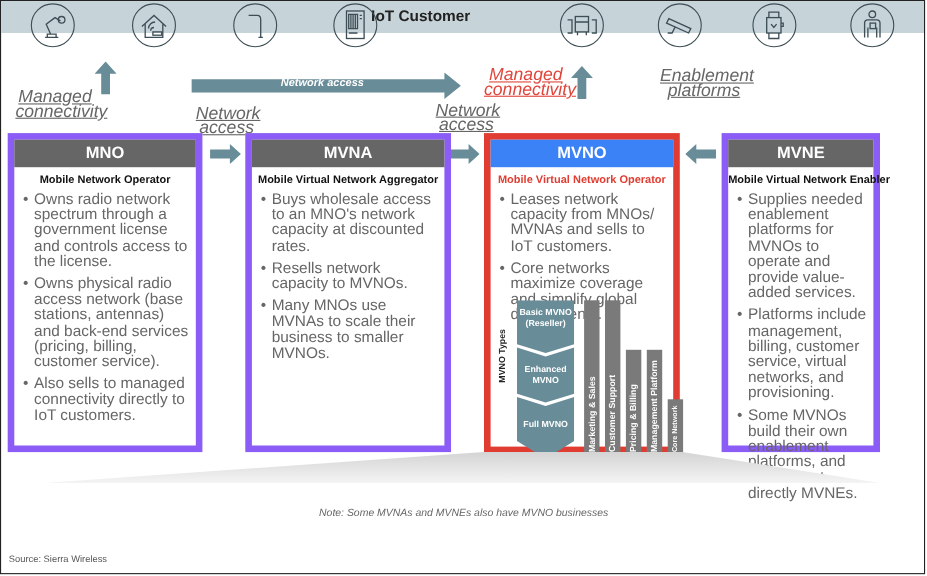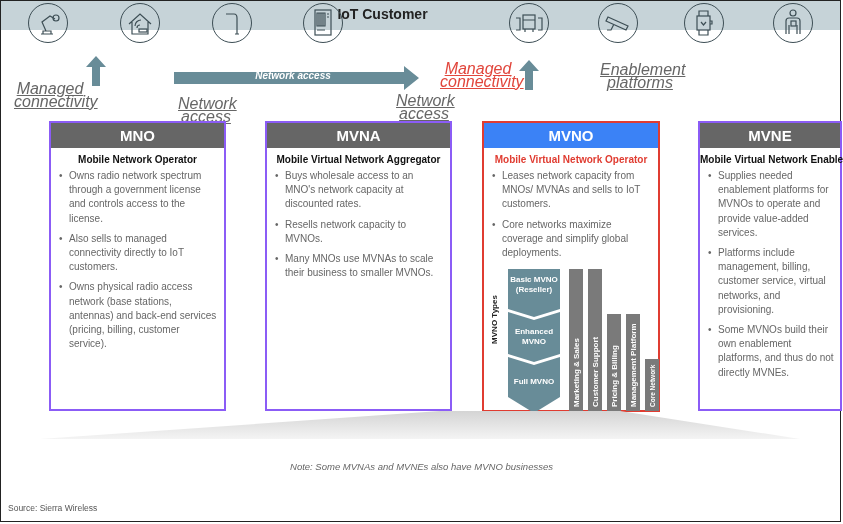--- a/index.html
+++ b/index.html
@@ -9,28 +9,28 @@
   .topband { position:absolute; left:1px; top:1px; width:839px; height:29px; background:#c6d3d8; }
   .title { position:absolute; left:0; width:765px; top:6px; text-align:center; font-weight:bold; font-size:14px; color:#222; }
   .icon { position:absolute; top:3px; width:40px; height:40px; border-radius:50%; border:1.2px solid #3d4e55; box-sizing:border-box; background:transparent; }
   .icon svg { position:absolute; left:0; top:0; width:38px; height:38px; }
   .lbl { position:absolute; font-style:italic; font-size:16px; color:#666; text-align:center; line-height:13px;text-decoration:underline; }
   .lbl.red { color:#e1463c; }
   .uparrow { position:absolute; width:20px; height:30px; }
   .bigarrow { position:absolute; left:174px; top:66px; width:245px; height:24px; }
   .bigarrow .txt { position:absolute; left:0; width:238px; top:4px; text-align:center; color:#fff; font-weight:bold; font-style:italic; font-size:10px; }
   .sarrow { position:absolute; width:28px; height:18px; }
-  .box { position:absolute; top:121px; border:2px solid #8b5cf6; box-sizing:border-box; background:#fff;margin-left:42px; }
+  .box { position:absolute; top:121px; border:6px solid #8b5cf6; box-sizing:border-box; background:#fff; }
   .box .head { height:25px; background:#666; color:#fff; font-weight:bold; font-size:15px; text-align:center; line-height:25px; }
   .box.red { border-color:#e03c31; }
   .box.red .head { background:#3b82f6; }
   .box .sub { text-align:center; font-weight:bold; font-size:10px; color:#111; margin-top:6px; white-space:nowrap; }
   .box.red .sub { color:#e03c31; }
   .box ul { margin:4px 0 0 0; padding:0 6px 0 18px; list-style:none; }
-  .box li { position:relative; font-size:10px; color:#666; line-height:14.2px; margin-bottom:6px; }
+  .box li { position:relative; font-size:14px; color:#666; line-height:14.2px; margin-bottom:6px; }
   .box li::before { content:"•"; position:absolute; left:-10px; top:0; color:#666; }
   .mvnotypes { position:absolute; left:10px; top:146px; }
   .types-label { position:absolute; left:-2px; top:22px; width:12px; height:60px; }
   .types-label span { position:absolute; left:-22px; top:24px; transform:rotate(-90deg); font-size:8px; font-weight:bold; color:#222; white-space:nowrap; }
   .chev { position:absolute; left:14px; top:0; width:52px; height:144px; }
   .chev-txt { position:absolute; left:14px; width:52px; text-align:center; color:#fff; font-weight:bold; font-size:8px; line-height:10px; }
   .bar { position:absolute; width:14px; background:#7a7a7a; }
   .bar span { position:absolute; left:50%; bottom:4px; transform-origin:left bottom; transform:rotate(-90deg) translate(0,50%); white-space:nowrap; color:#fff; font-weight:bold; font-size:8px; }
   .shadow { position:absolute; left:40px; top:411px; width:770px; height:28px; }
   .note { position:absolute; left:0; width:843px; top:461px; text-align:center; font-style:italic; font-size:9.5px; color:#666; }
@@ -121,22 +121,22 @@
   </svg>
 <svg class="sarrow" style="left:623px;top:131px" viewBox="0 0 28 18">
     <path d="M28 5H10V0L0 9L10 18V13H28Z" fill="#688c98"></path>
   </svg>
 
 <div class="box" style="left:7px;width:177px;height:290px">
   <div class="head">MNO</div>
   <div class="sub">Mobile Network Operator</div>
   <ul>
     <li>Owns radio network spectrum through a government license and controls access to the license.</li>
+    <li>Owns physical radio access network (base stations, antennas) and back-end services (pricing, billing, customer service).</li>
     <li>Also sells to managed connectivity directly to IoT customers.</li>
-    <li>Owns physical radio access network (base stations, antennas) and back-end services (pricing, billing, customer service).</li>
   </ul>
 </div>
 
 <div class="box" style="left:223px;width:187px;height:290px">
   <div class="head">MVNA</div>
   <div class="sub">Mobile Virtual Network Aggregator</div>
   <ul>
     <li>Buys wholesale access to an MNO's network capacity at discounted rates.</li>
     <li>Resells network capacity to MVNOs.</li>
     <li>Many MNOs use MVNAs to scale their business to smaller MVNOs.</li>

